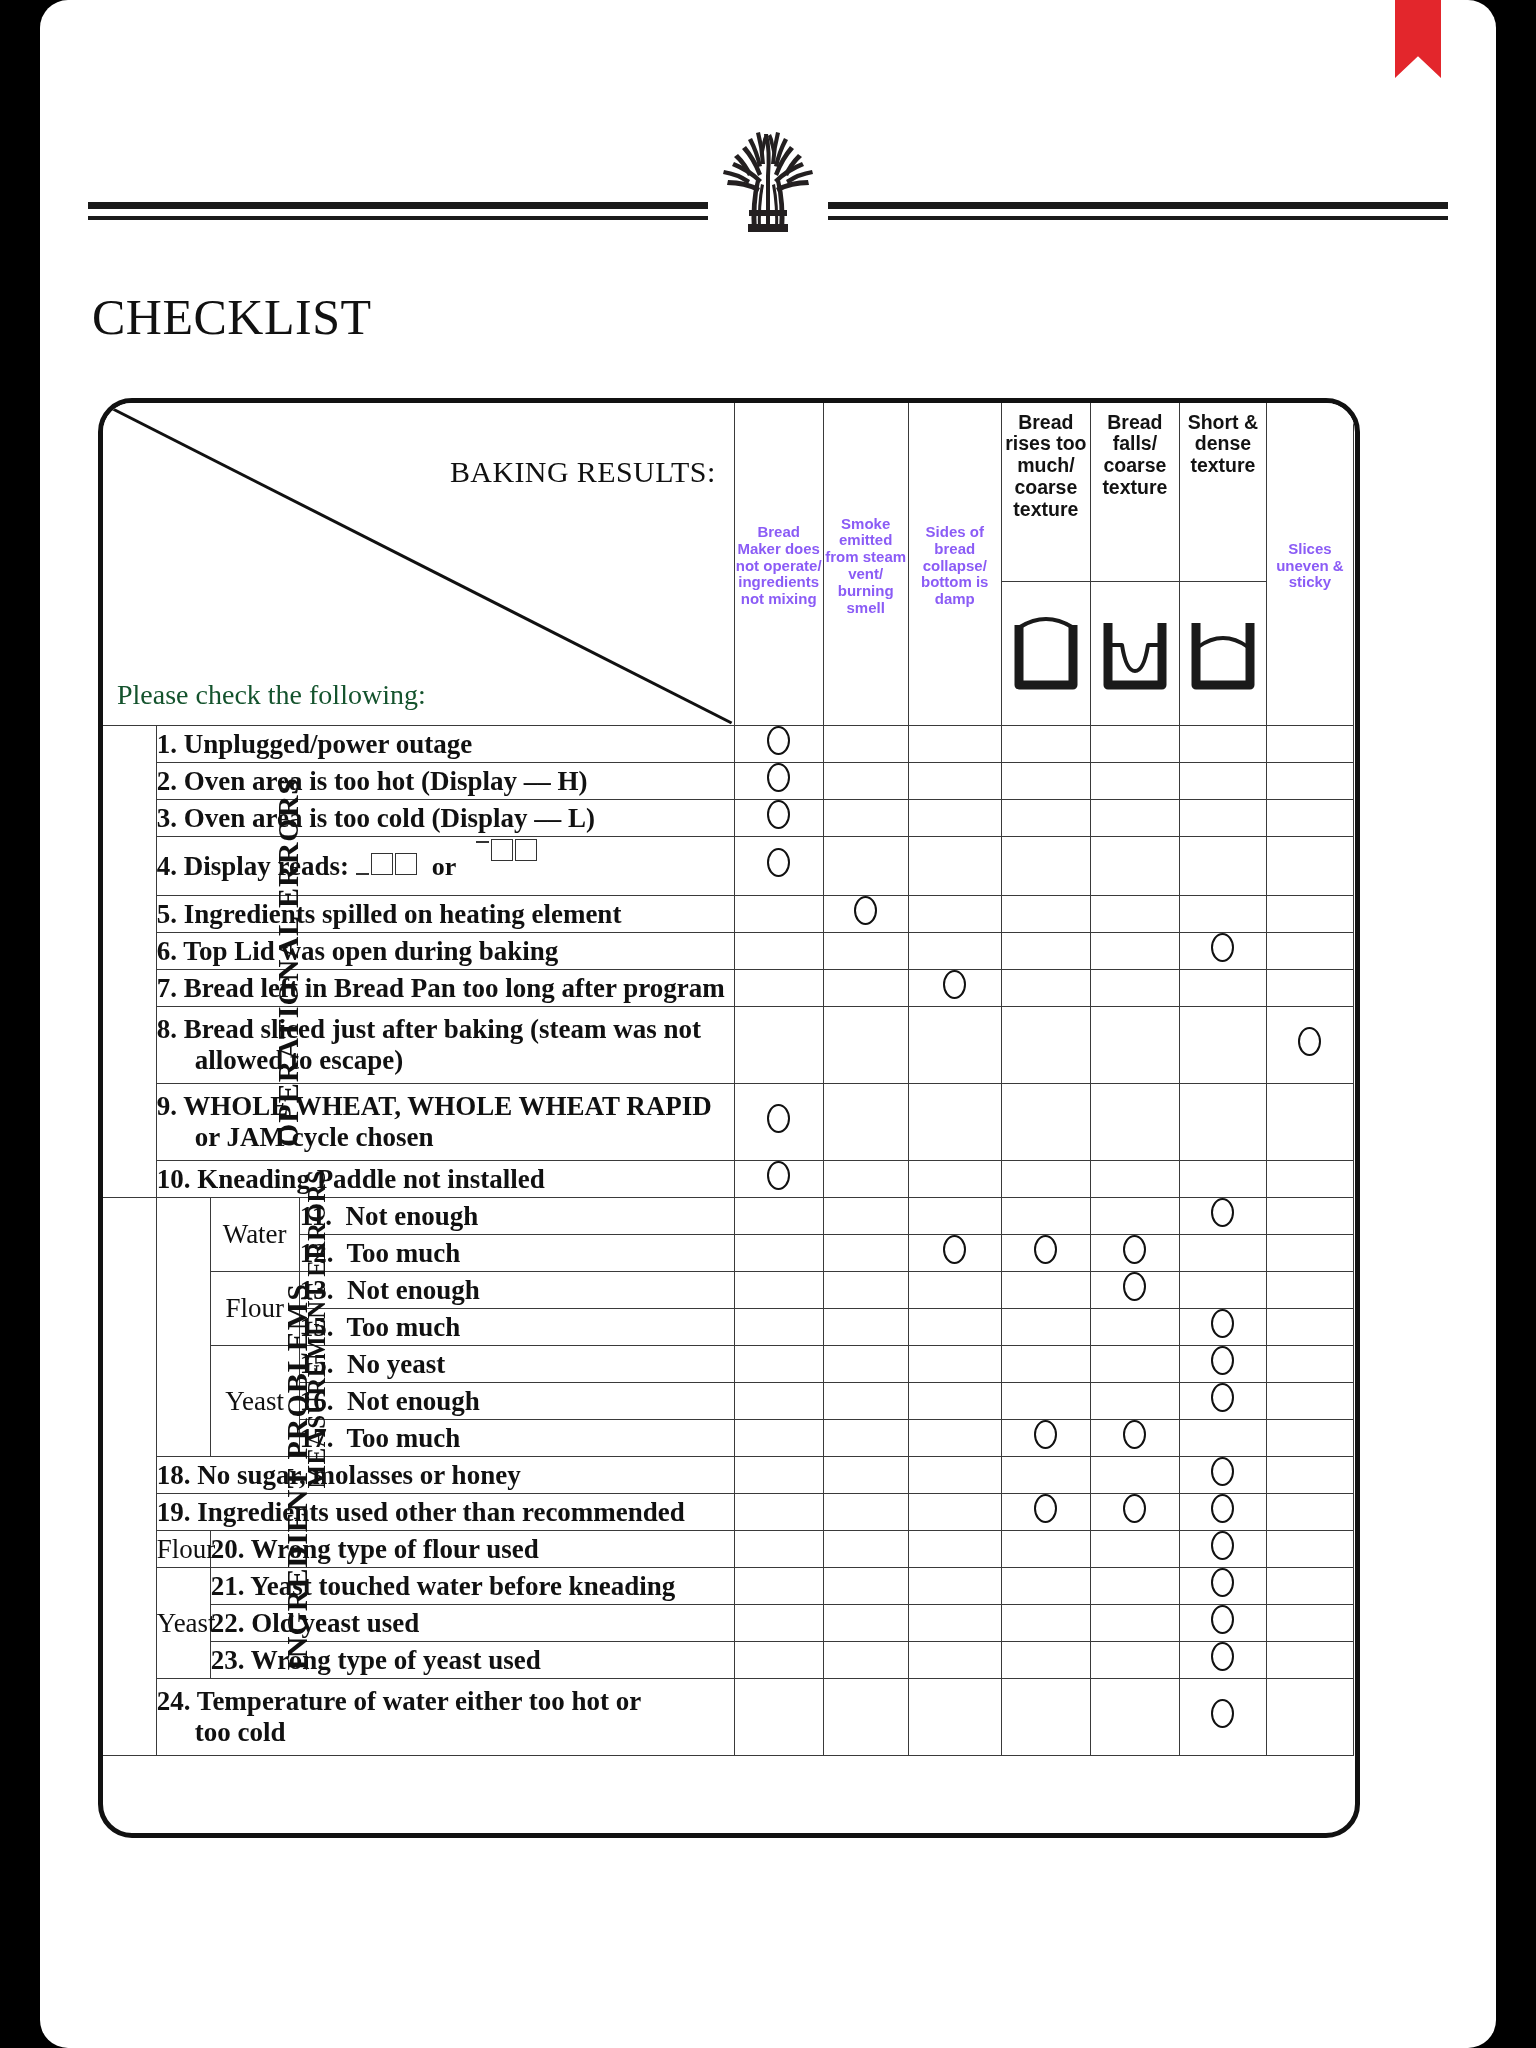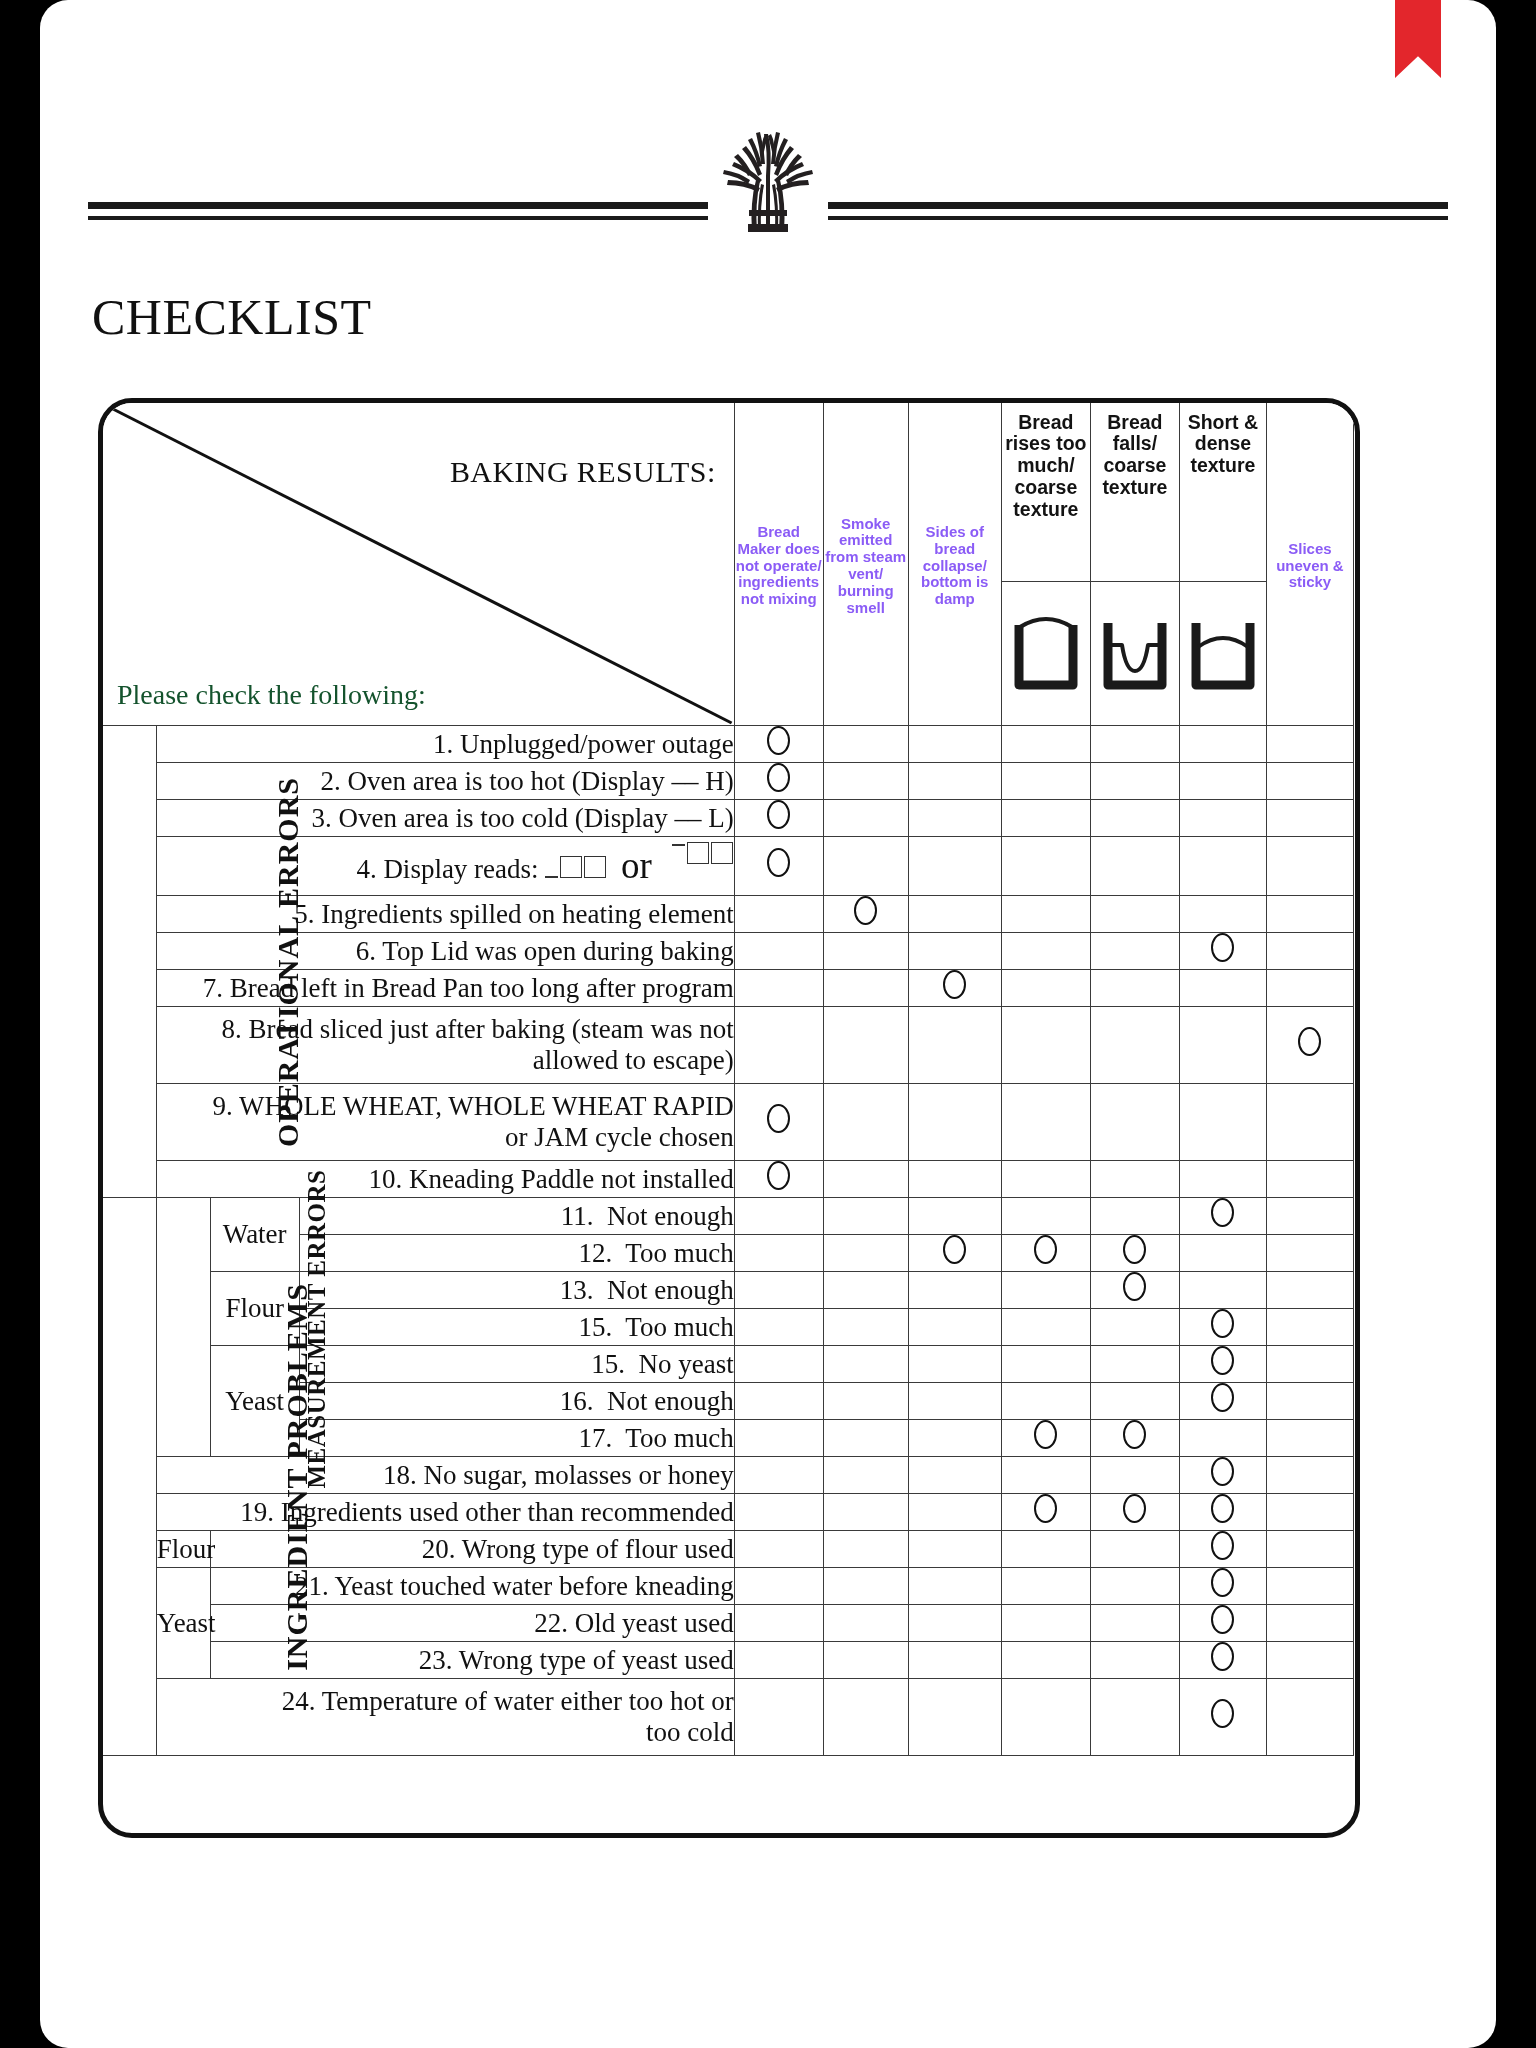--- a/index.html
+++ b/index.html
@@ -178,21 +178,22 @@
     display: inline-block;
     transform: rotate(-90deg);
   }
   .vlabel.small span { font-size: 25px; letter-spacing: 0.5px; }
 
   .itemcell {
     font-size: 27px;
     color: #111;
     padding: 5px 8px 6px 10px;
     line-height: 1.14;
-    text-align: right;
+    text-align: left;
+    font-weight: bold;
   }
   .itemcell .indent { padding-left: 38px; display: block; }
   .subcell {
     font-size: 27px;
     color: #111;
     text-align: center;
     padding: 4px 6px;
   }
   .checkcell {
     text-align: center;
@@ -239,21 +240,21 @@
     height: 4px;
     position: relative;
     top: 2px;
   }
   .sup-group {
     display: inline-block;
     position: relative;
     top: -14px;
     margin-left: 6px;
   }
-  .or-word { font-size: 37px; margin: 0 7px; }
+  .or-word { font-size: 26px; margin: 0 7px; }
 
   .pagenum {
     position: absolute;
     left: 0; right: 0;
     top: 1885px;
     text-align: center;
     font-family: "Liberation Sans", sans-serif;
     font-weight: bold;
     font-size: 23px;
     color: #111;

